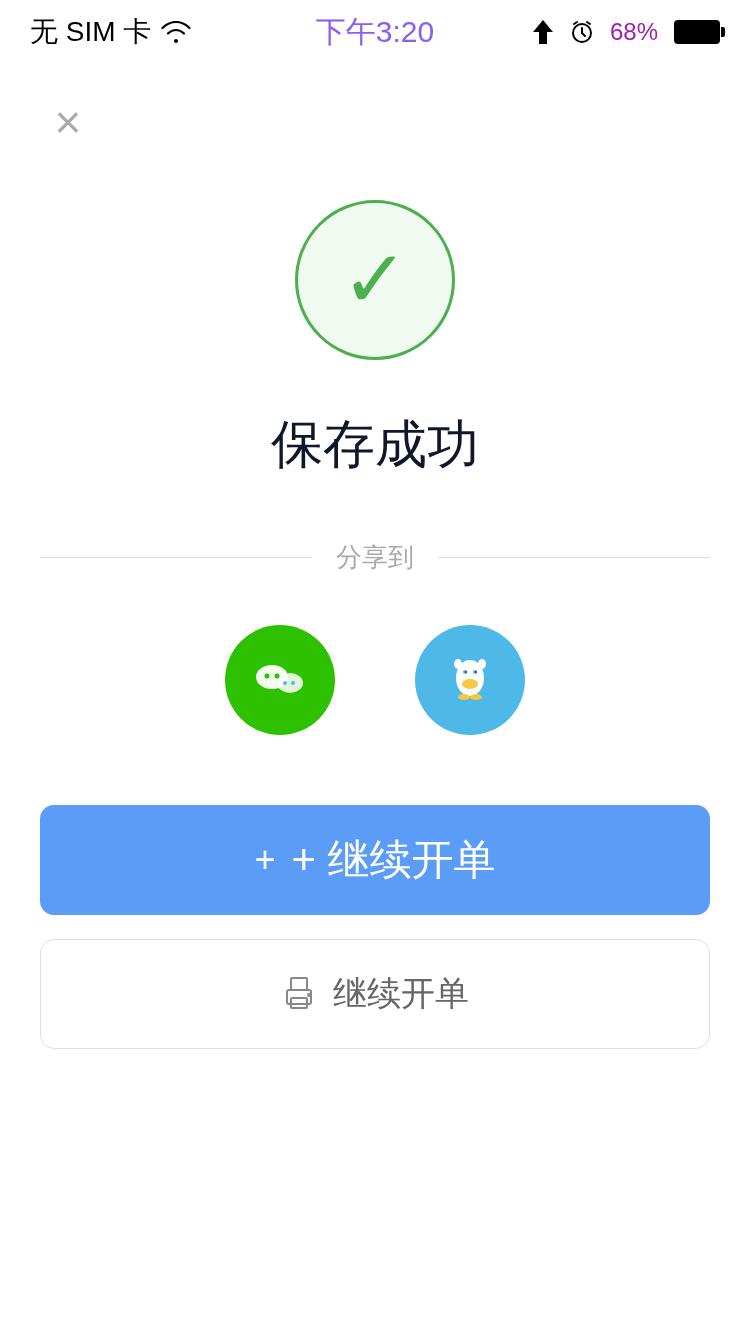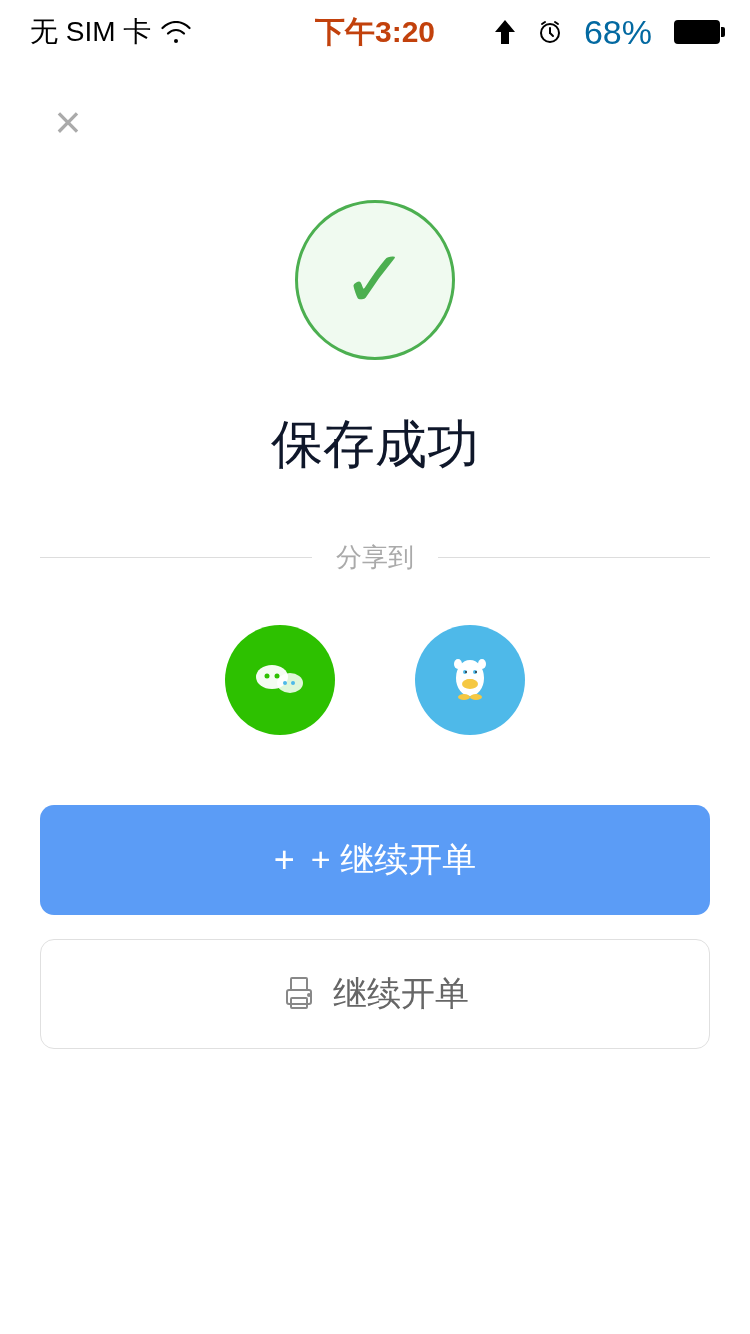--- a/index.html
+++ b/index.html
@@ -33,33 +33,33 @@
       display: flex;
       align-items: center;
       gap: 10px;
       font-size: 28px;
       font-weight: 500;
       color: #000;
     }
 
     .status-center {
       font-size: 30px;
-      font-weight: 700;
-      color: #c2410c;
+      font-weight: 400;
+      color: #8b5cf6;
       position: absolute;
       left: 50%;
       transform: translateX(-50%);
     }
 
     .status-right {
       display: flex;
       align-items: center;
-      gap: 22px;
-      font-size: 34px;
-      color: #0369a1;
+      gap: 16px;
+      font-size: 24px;
+      color: #a21caf;
     }
 
     .wifi-icon {
       display: inline-block;
       width: 30px;
       height: 22px;
     }
 
     .battery-icon {
       display: inline-block;
@@ -319,21 +319,21 @@
           <ellipse cx="42" cy="14" rx="4" ry="5" fill="white"></ellipse>
         </svg>
       </div>
     </div>
   </div>
 
   <div class="action-buttons">
 
     <button class="action-btn btn-primary">
       <span style="font-size:36px; font-weight:300;">+</span>
-      <span style="font-size:34px;">+ 继续开单</span>
+      <span style="font-size:42px;">+ 继续开单</span>
     </button>
 
     <button class="action-btn btn-secondary">
       <svg width="36" height="36" viewBox="0 0 36 36" fill="none" xmlns="http://www.w3.org/2000/svg">
         <rect x="6" y="14" width="24" height="14" rx="2" stroke="#888" stroke-width="2" fill="none"></rect>
         <rect x="10" y="2" width="16" height="12" rx="1" stroke="#888" stroke-width="2" fill="none"></rect>
         <rect x="10" y="22" width="16" height="10" rx="1" stroke="#888" stroke-width="2" fill="none"></rect>
         <circle cx="28" cy="19" r="2" fill="#888"></circle>
       </svg>
       <span>继续开单</span>

